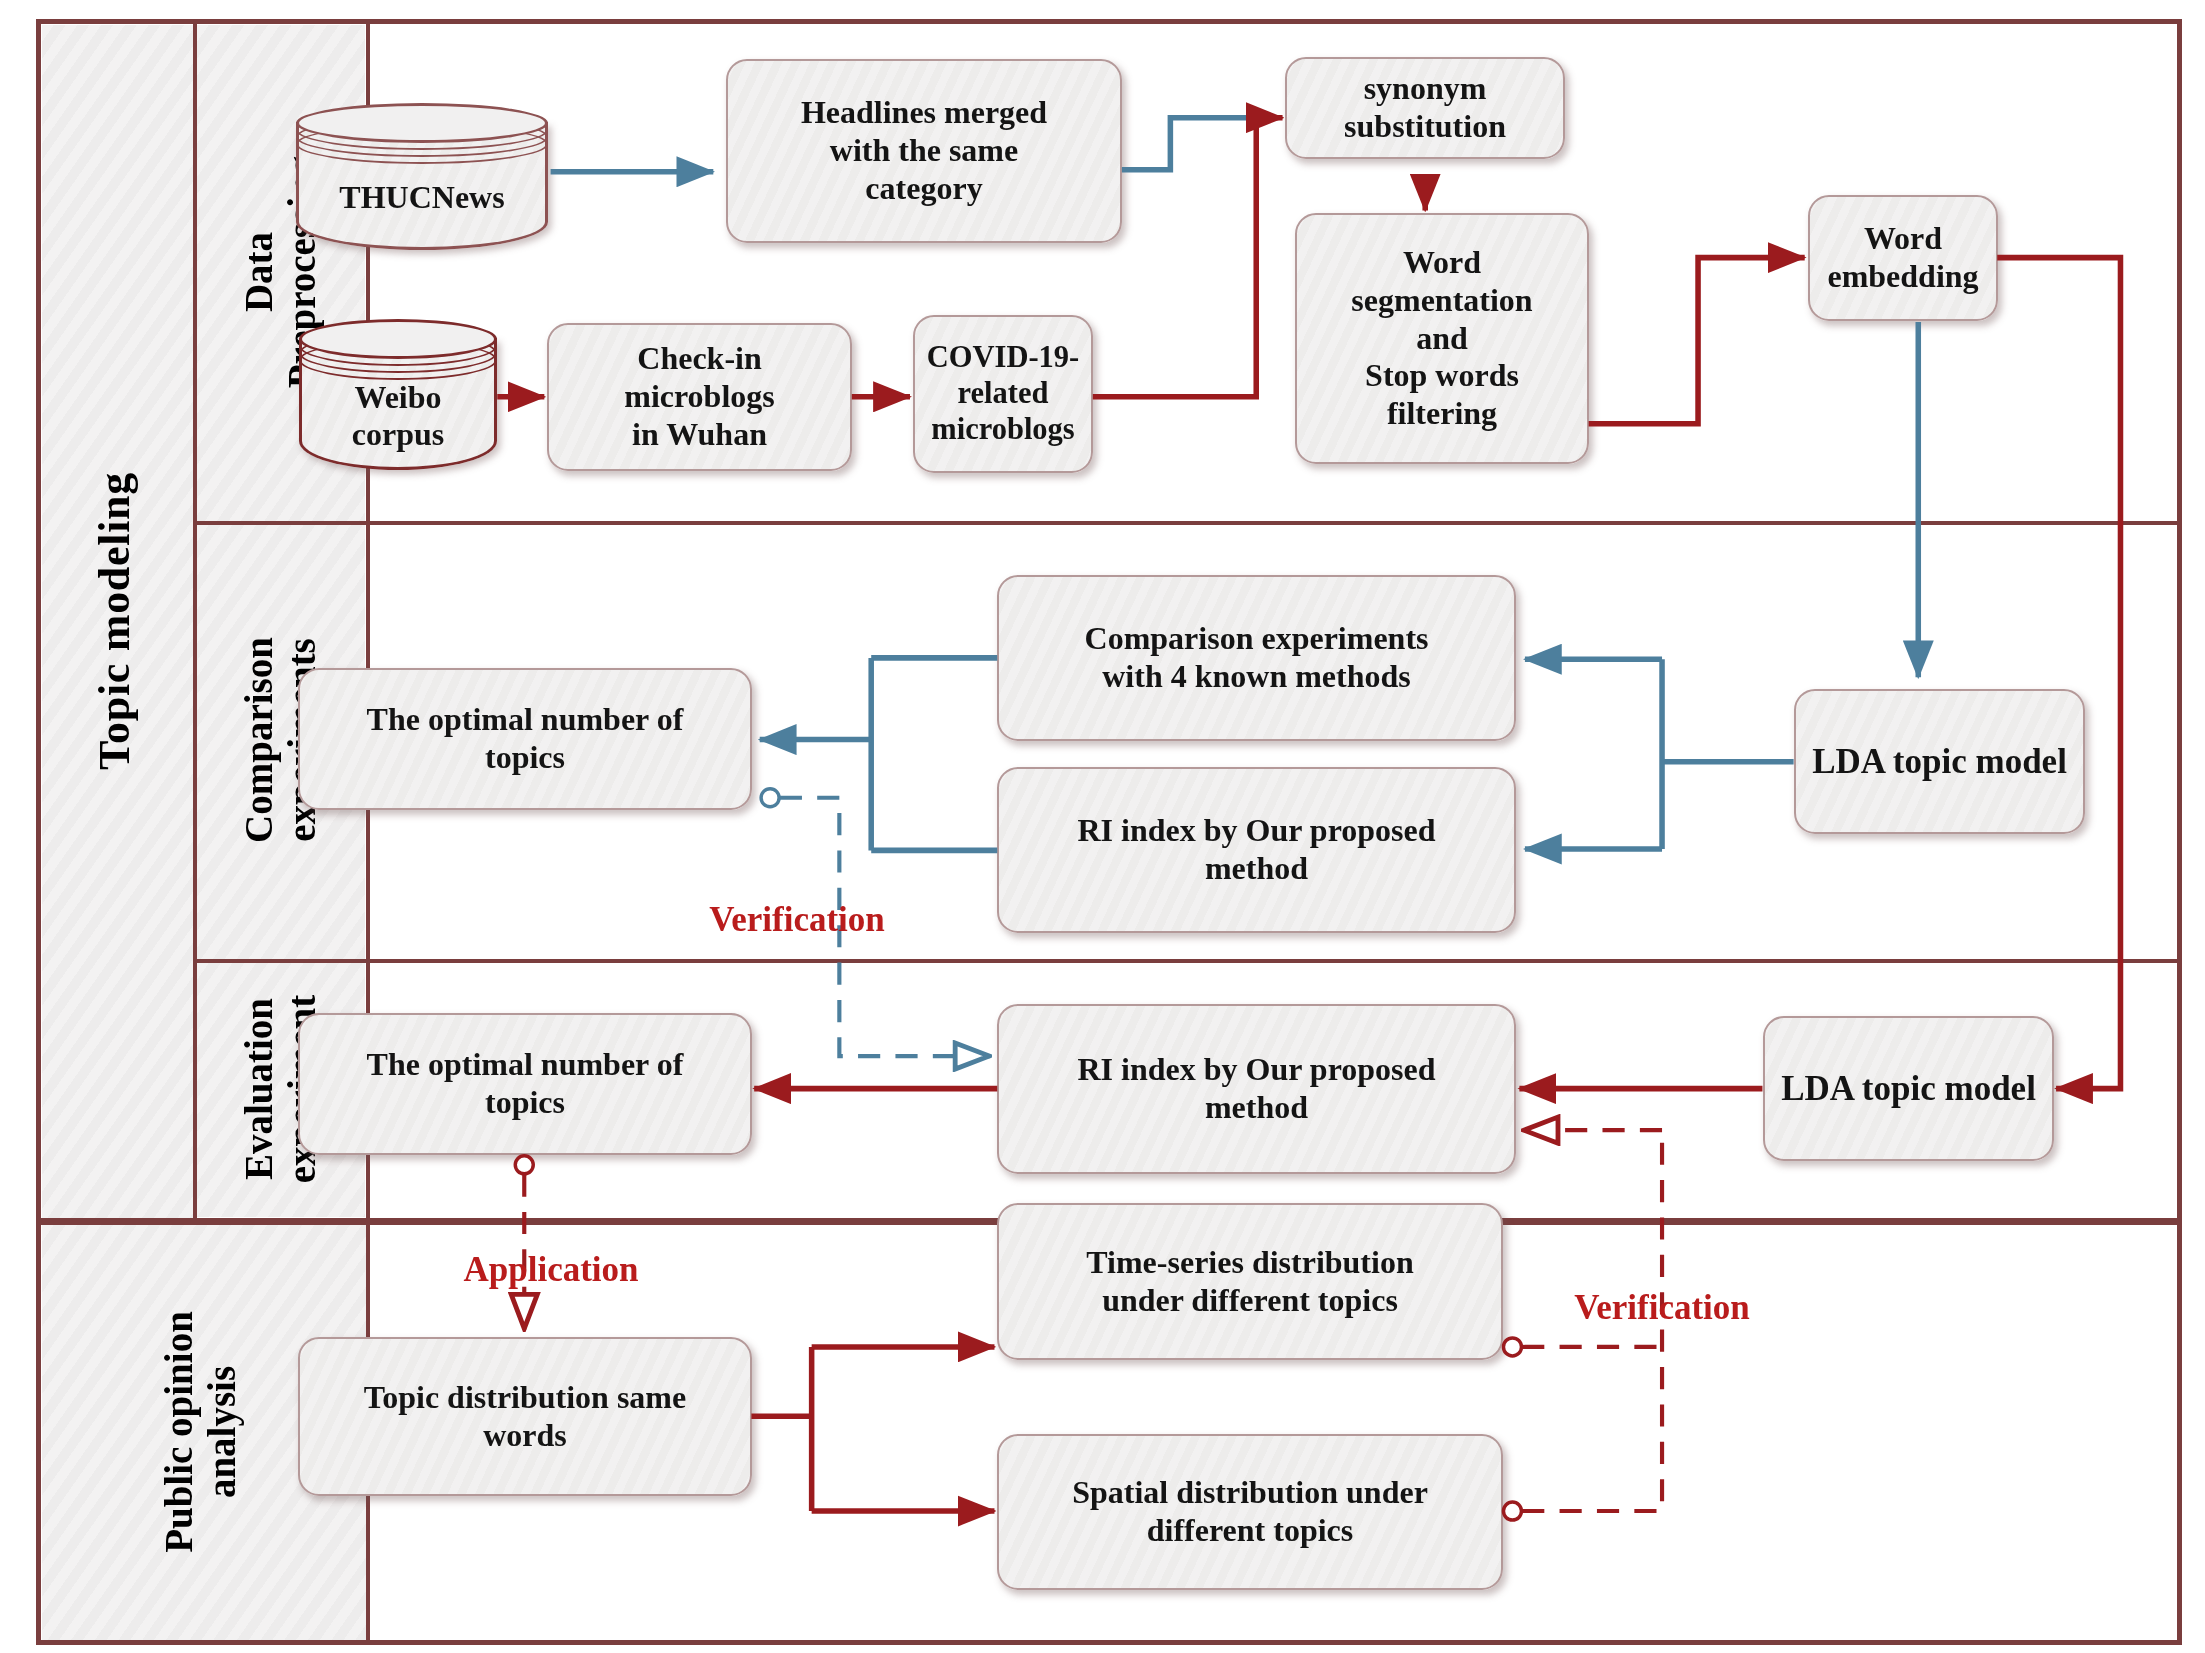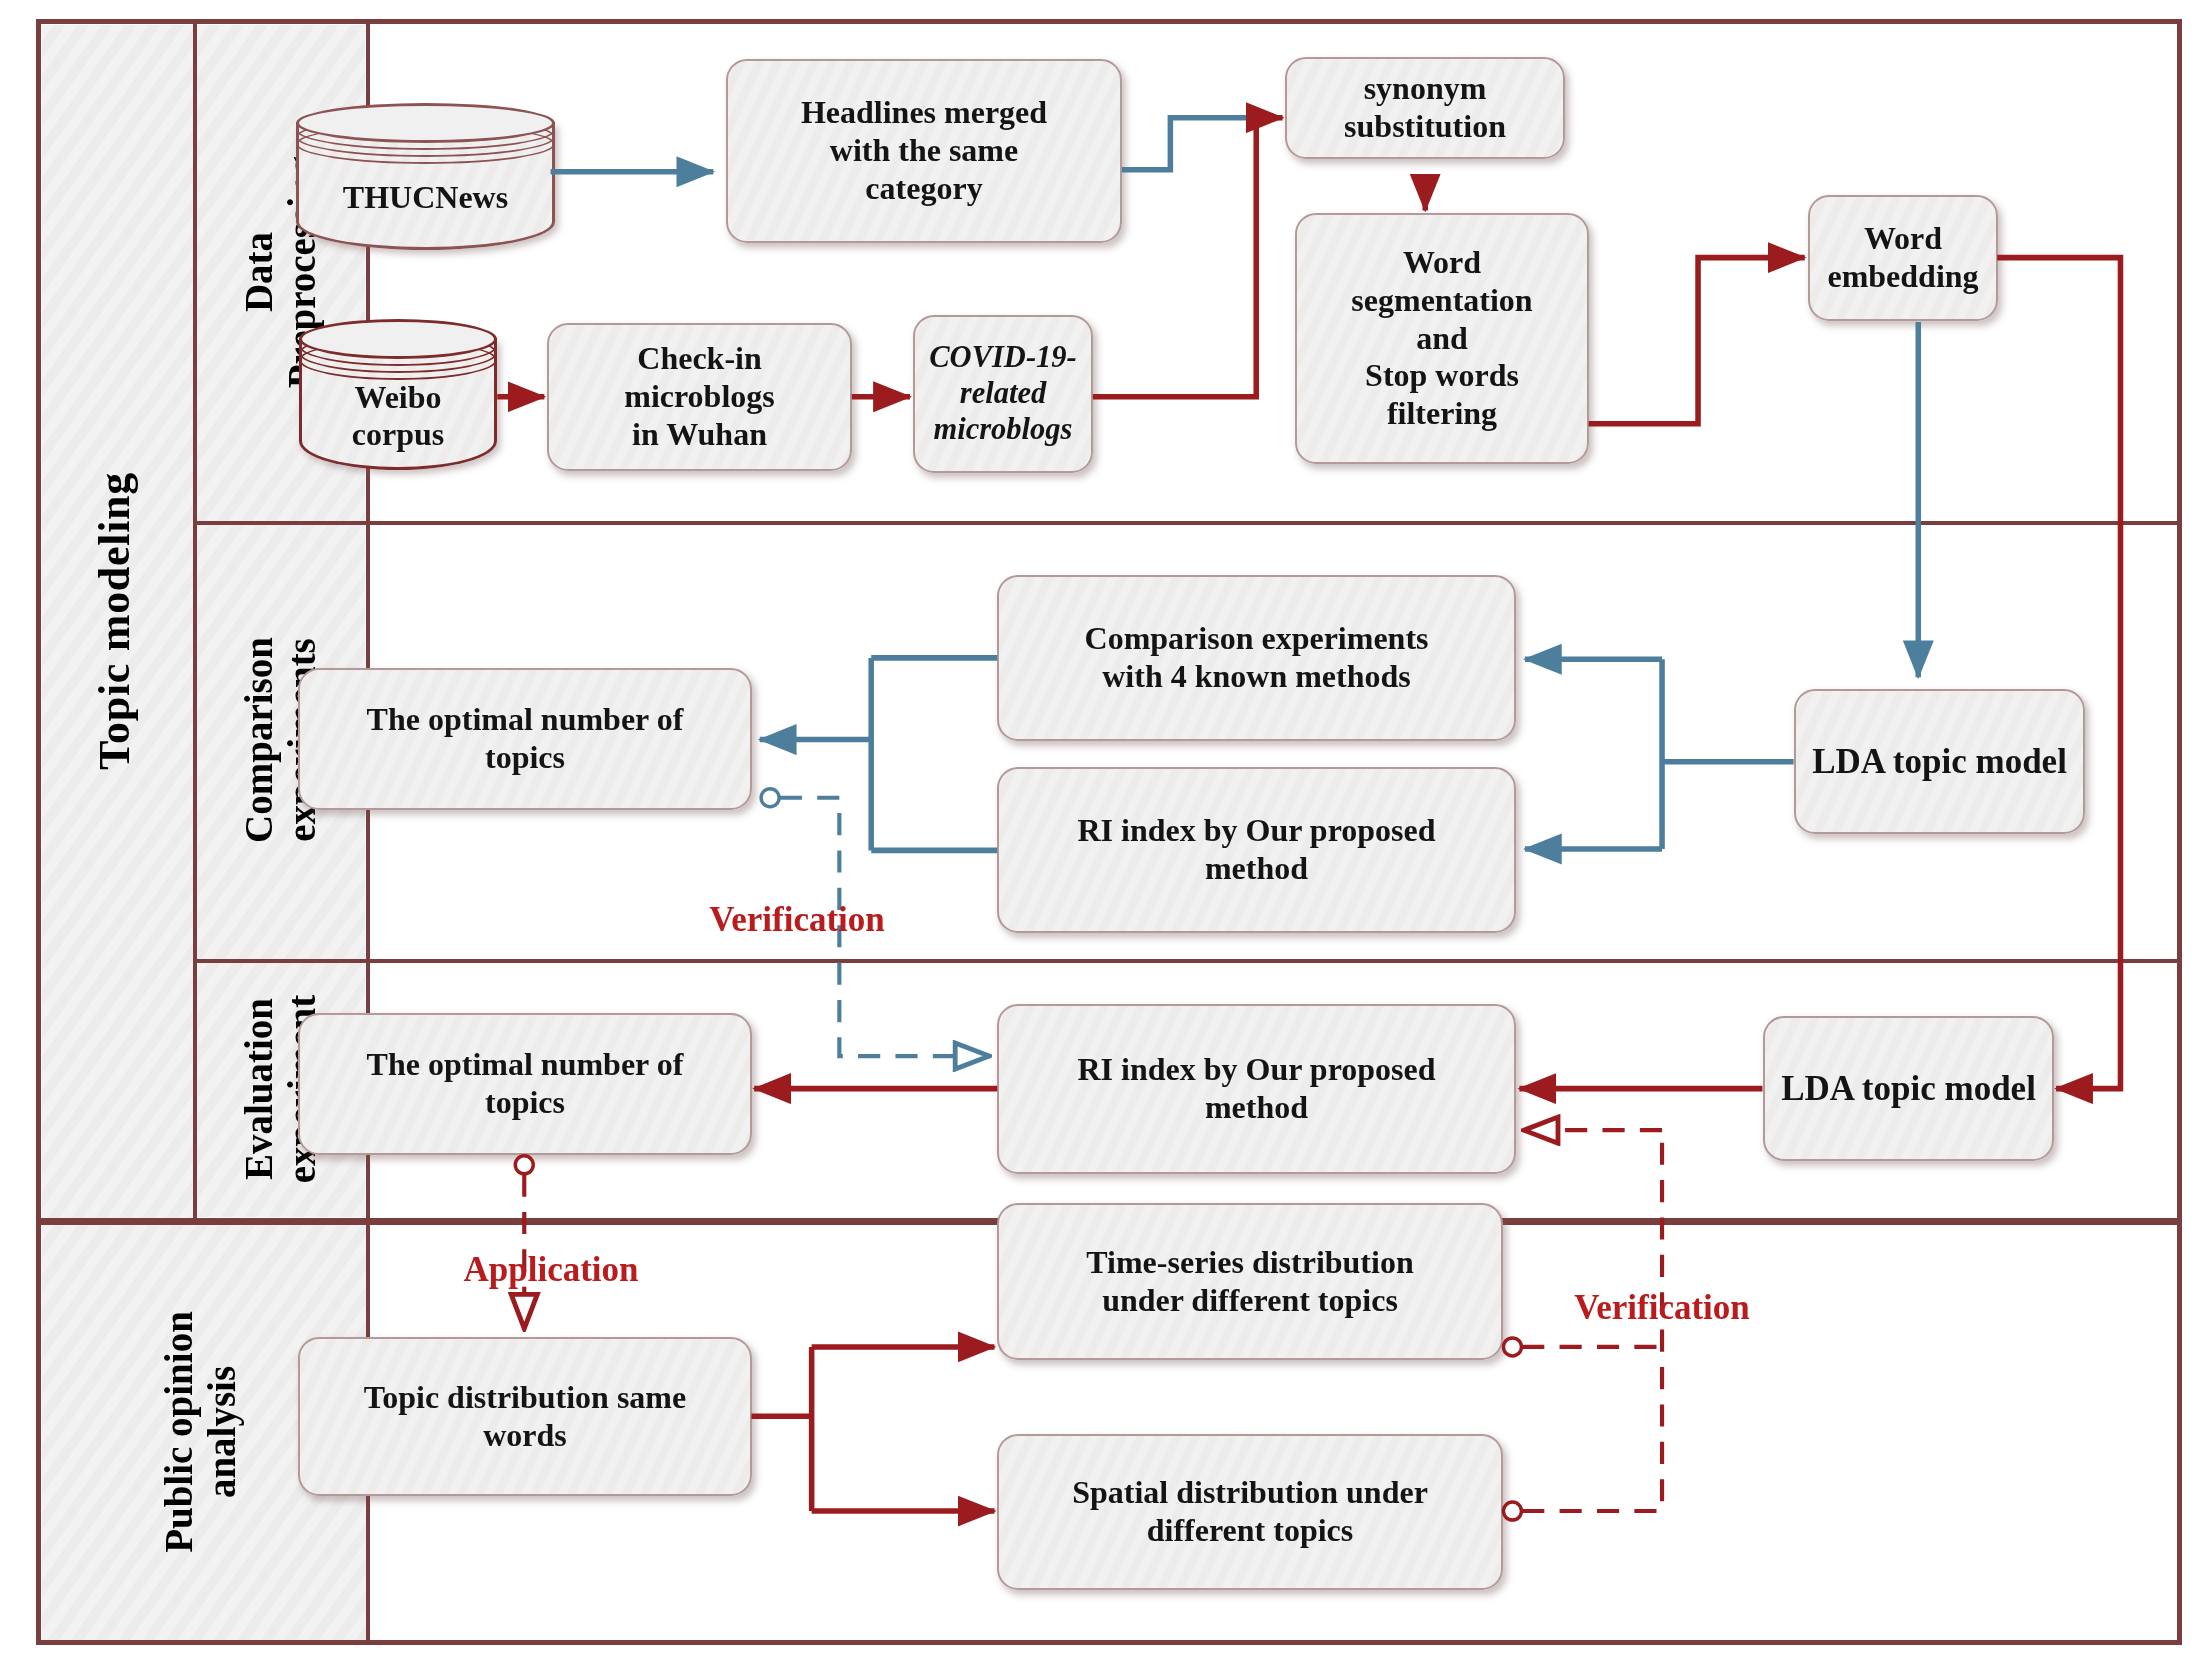--- a/index.html
+++ b/index.html
@@ -36,37 +36,37 @@
   
   .node { position:absolute; box-sizing:border-box;
     background:repeating-linear-gradient(115deg,#f2f1f1 0 8.3px,#edeceb 8.3px 16.6px);
     border:2.8px solid #b49999; border-radius:21px;
     box-shadow:3.5px 4.2px 7px rgba(110,80,80,0.35);
     display:flex; align-items:center; justify-content:center;
     text-align:center; font-weight:bold; font-size:32px; line-height:1.18;
     white-space:pre-line; }
   .n-headlines { left:726px; top:59px;  width:396px; height:184px; }
   .n-checkin   { left:547px;  top:323px; width:305px; height:148px; }
-  .n-covid     { left:913px; top:315px; width:180px; height:158px; font-size:30.5px;font-style:italic; }
+  .n-covid     { left:913px; top:315px; width:180px; height:158px; font-size:30.5px; }
   .n-synonym   { left:1285px; top:57px;  width:280px; height:102px; }
   .n-wordseg   { left:1295px; top:213px; width:294px; height:251px; }
   .n-wordemb   { left:1808px; top:195px; width:190px; height:126px; }
   .n-comp4     { left:997px; top:575px;  width:519px; height:166px; }
   .n-ri1       { left:997px; top:767px; width:519px; height:166px; }
   .n-opt1      { left:298px;  top:668px;  width:454px; height:142px; }
   .n-lda1      { left:1794px; top:689px;  width:291px; height:145px; font-size:35px; }
   .n-opt2      { left:298px;  top:1013px; width:454px; height:142px; }
   .n-ri2       { left:997px; top:1004px; width:519px; height:170px; }
   .n-lda2      { left:1763px; top:1016px; width:291px; height:145px; font-size:35px; }
   .n-topicdist { left:298px;  top:1337px; width:454px; height:159px; }
   .n-timeser   { left:997px; top:1203px; width:506px; height:157px; }
   .n-spatial   { left:997px; top:1434px; width:506px; height:156px; }
   
   .cyl { position:absolute; }
-  .cyl-thucnews { left:296px; top:103px; width:252px; height:147px;padding-left:7px; --cc:#8d5252; }
+  .cyl-thucnews { left:296px; top:103px; width:252px; height:147px; --cc:#8d5252; }
   .cyl-weibo    { left:299px; top:319px; width:198px; height:151px; --cc:#7d2b2b; }
   .cyl .body { position:absolute; left:0; right:0; top:19.4px; bottom:0;
     background:repeating-linear-gradient(115deg,#f2f1f1 0 8.3px,#edeceb 8.3px 16.6px);
     border:3.5px solid var(--cc); border-top:none;
     border-radius:0 0 50% 50% / 0 0 22% 22%; z-index:1;
     box-shadow:3.5px 4.2px 7px rgba(110,80,80,0.35); }
   .cyl .ring { position:absolute; left:0; right:0; height:40px; border:2.8px solid var(--cc);
     border-radius:50%; background:transparent; z-index:2; box-sizing:border-box; }
   .cyl .r1 { top:7px; } .cyl .r2 { top:14px; } .cyl .r3 { top:21px; }
   .cyl .cap { position:absolute; left:0; right:0; top:0; height:40px;

